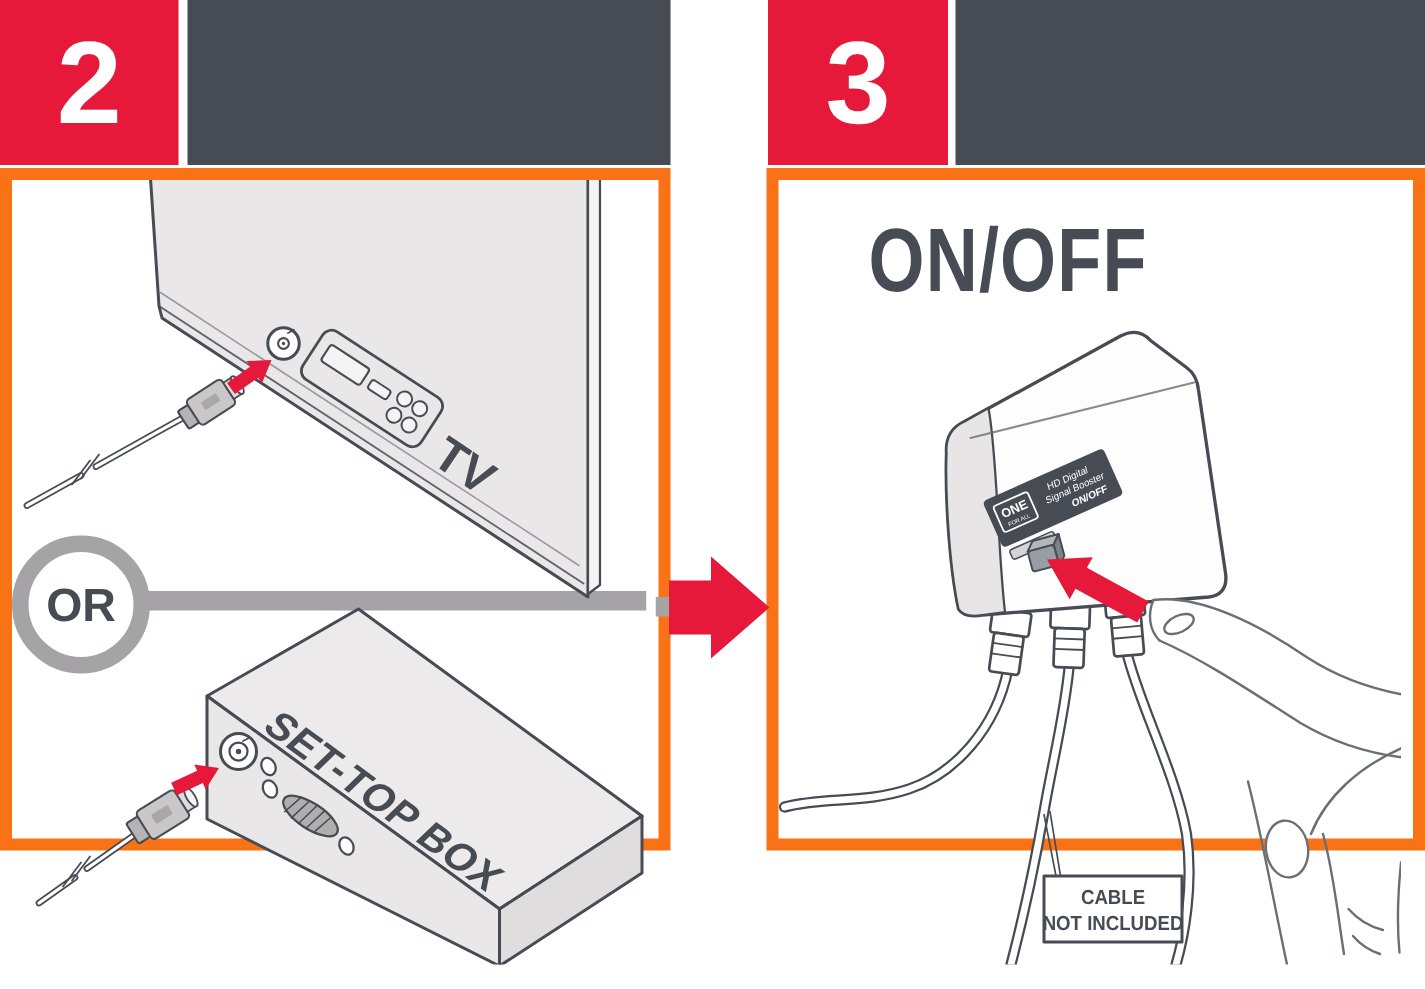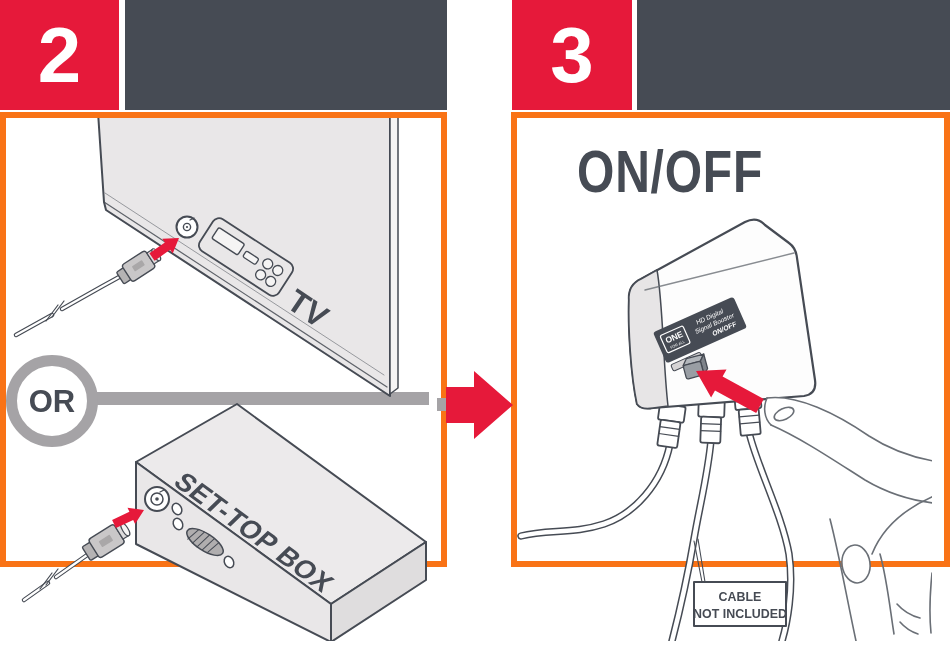--- a/index.html
+++ b/index.html
@@ -1,21 +1,21 @@
 <!DOCTYPE html>
 <html><head>
 <meta charset="utf-8">
 <style>
   html,body { margin:0; padding:0; background:#ffffff; }
   .page { position:relative; width:950px; height:659px; background:#ffffff; overflow:hidden;
           font-family:"Liberation Sans", sans-serif; }
   .step-num { position:absolute; top:0; height:110px; display:flex; align-items:center; justify-content:center; }
   .step-num span { color:#ffffff; font-size:78px; font-weight:bold; line-height:1; }
   .step-bar { position:absolute; top:0; height:110px; }
-  .panel { position:absolute; top:112px; height:455px; border:6px solid #f97316; box-sizing:border-box; background:#ffffff; }
+  .panel { position:absolute; top:112px; height:455px; border:8px solid #f97316; box-sizing:border-box; background:#ffffff; }
   .panel svg { display:block; }
   svg path, svg rect, svg circle, svg ellipse, svg polygon, svg line { stroke-linejoin:round; stroke-linecap:round; }
   svg text { font-family:"Liberation Sans", sans-serif; }
   .mid-arrow { position:absolute; left:437px; top:368px; width:80px; height:74px; }
 </style>
 </head>
 <body>
 
 <div class="page">
 

